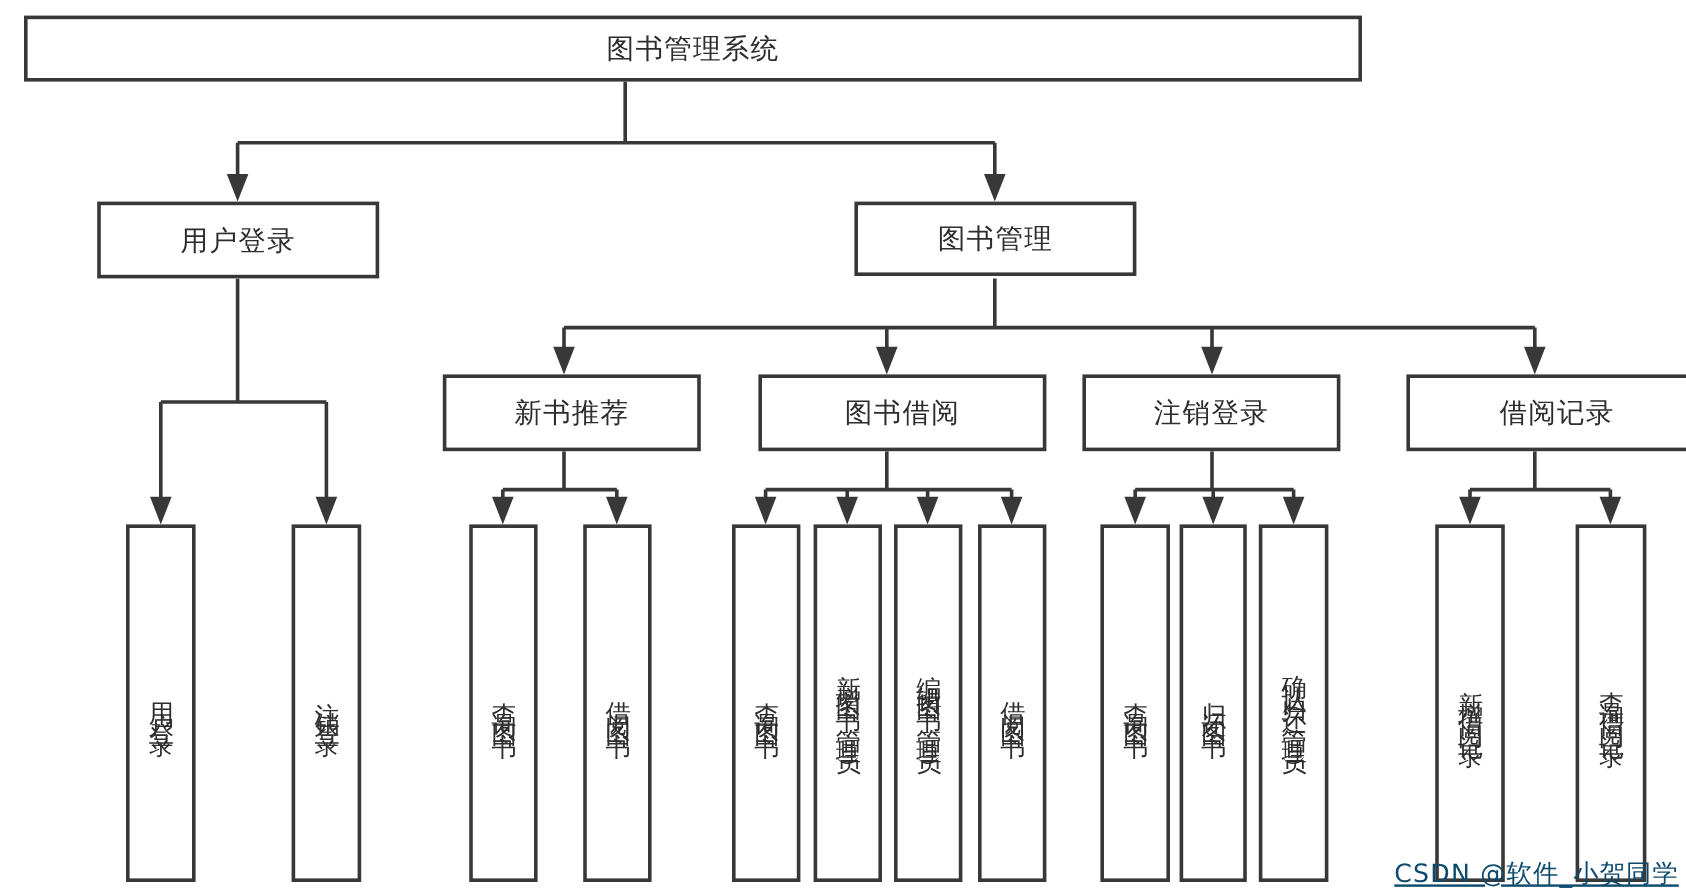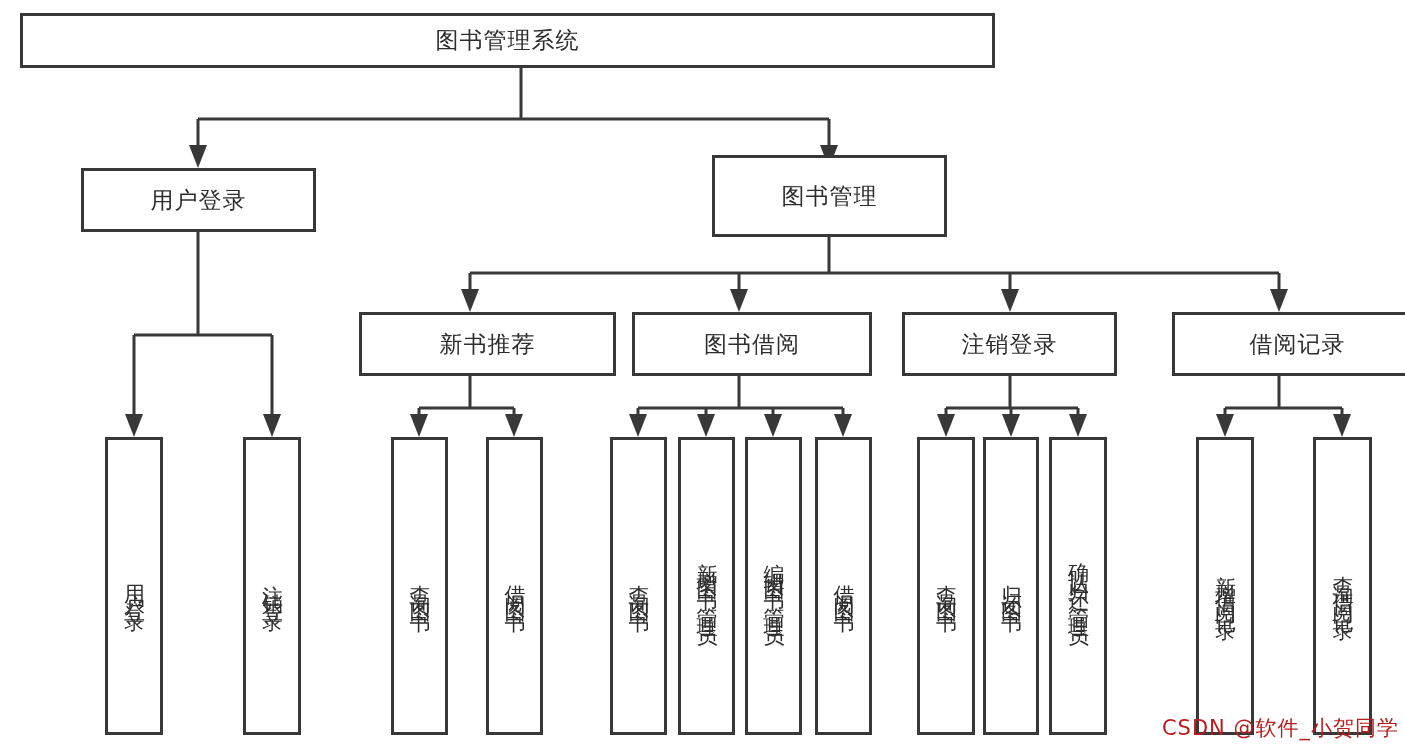--- a/index.html
+++ b/index.html
@@ -42,23 +42,24 @@
     font-size: 21px;
     letter-spacing: 9px;
     line-height: 1;
     white-space: nowrap;
   }
   .watermark {
     position: absolute;
     top: 714px;
     right: 6px;
     font-size: 21px;
-    color: #b91c1c;
+    color: #0c4a6e;
     letter-spacing: 1px;
     white-space: nowrap;
+    text-decoration: underline;
   }
 </style>
 </head>
 <body>
 
 <div class="stage">
 
   <svg class="wires" width="1405" height="747" viewBox="0 0 1405 747">
     <g stroke="#383838" stroke-width="3" fill="none">
 
@@ -95,32 +96,32 @@
       <polygon points="764,414 782,414 773,437"></polygon>
       <polygon points="834,414 852,414 843,437"></polygon>
       <polygon points="937,414 955,414 946,437"></polygon>
       <polygon points="1002,414 1020,414 1011,437"></polygon>
       <polygon points="1069,414 1087,414 1078,437"></polygon>
       <polygon points="1216,414 1234,414 1225,437"></polygon>
       <polygon points="1333,414 1351,414 1342,437"></polygon>
     </g>
   </svg>
 
-  <div class="node h" style="left:20px;top:13px;width:975px;height:55px">
+  <div class="node h" style="left:20px;top:13px;width:1115px;height:55px">
     <span class="lbl">图书管理系统</span>
   </div>
 
   <div class="node h" style="left:81px;top:168px;width:235px;height:64px">
     <span class="lbl">用户登录</span>
   </div>
-  <div class="node h" style="left:712px;top:155px;width:235px;height:82px">
+  <div class="node h" style="left:712px;top:168px;width:235px;height:62px">
     <span class="lbl">图书管理</span>
   </div>
 
-  <div class="node h" style="left:359px;top:312px;width:257px;height:64px">
+  <div class="node h" style="left:369px;top:312px;width:215px;height:64px">
     <span class="lbl">新书推荐</span>
   </div>
   <div class="node h" style="left:632px;top:312px;width:240px;height:64px">
     <span class="lbl">图书借阅</span>
   </div>
   <div class="node h" style="left:902px;top:312px;width:215px;height:64px">
     <span class="lbl">注销登录</span>
   </div>
   <div class="node h" style="left:1172px;top:312px;width:251px;height:64px">
     <span class="lbl">借阅记录</span>

